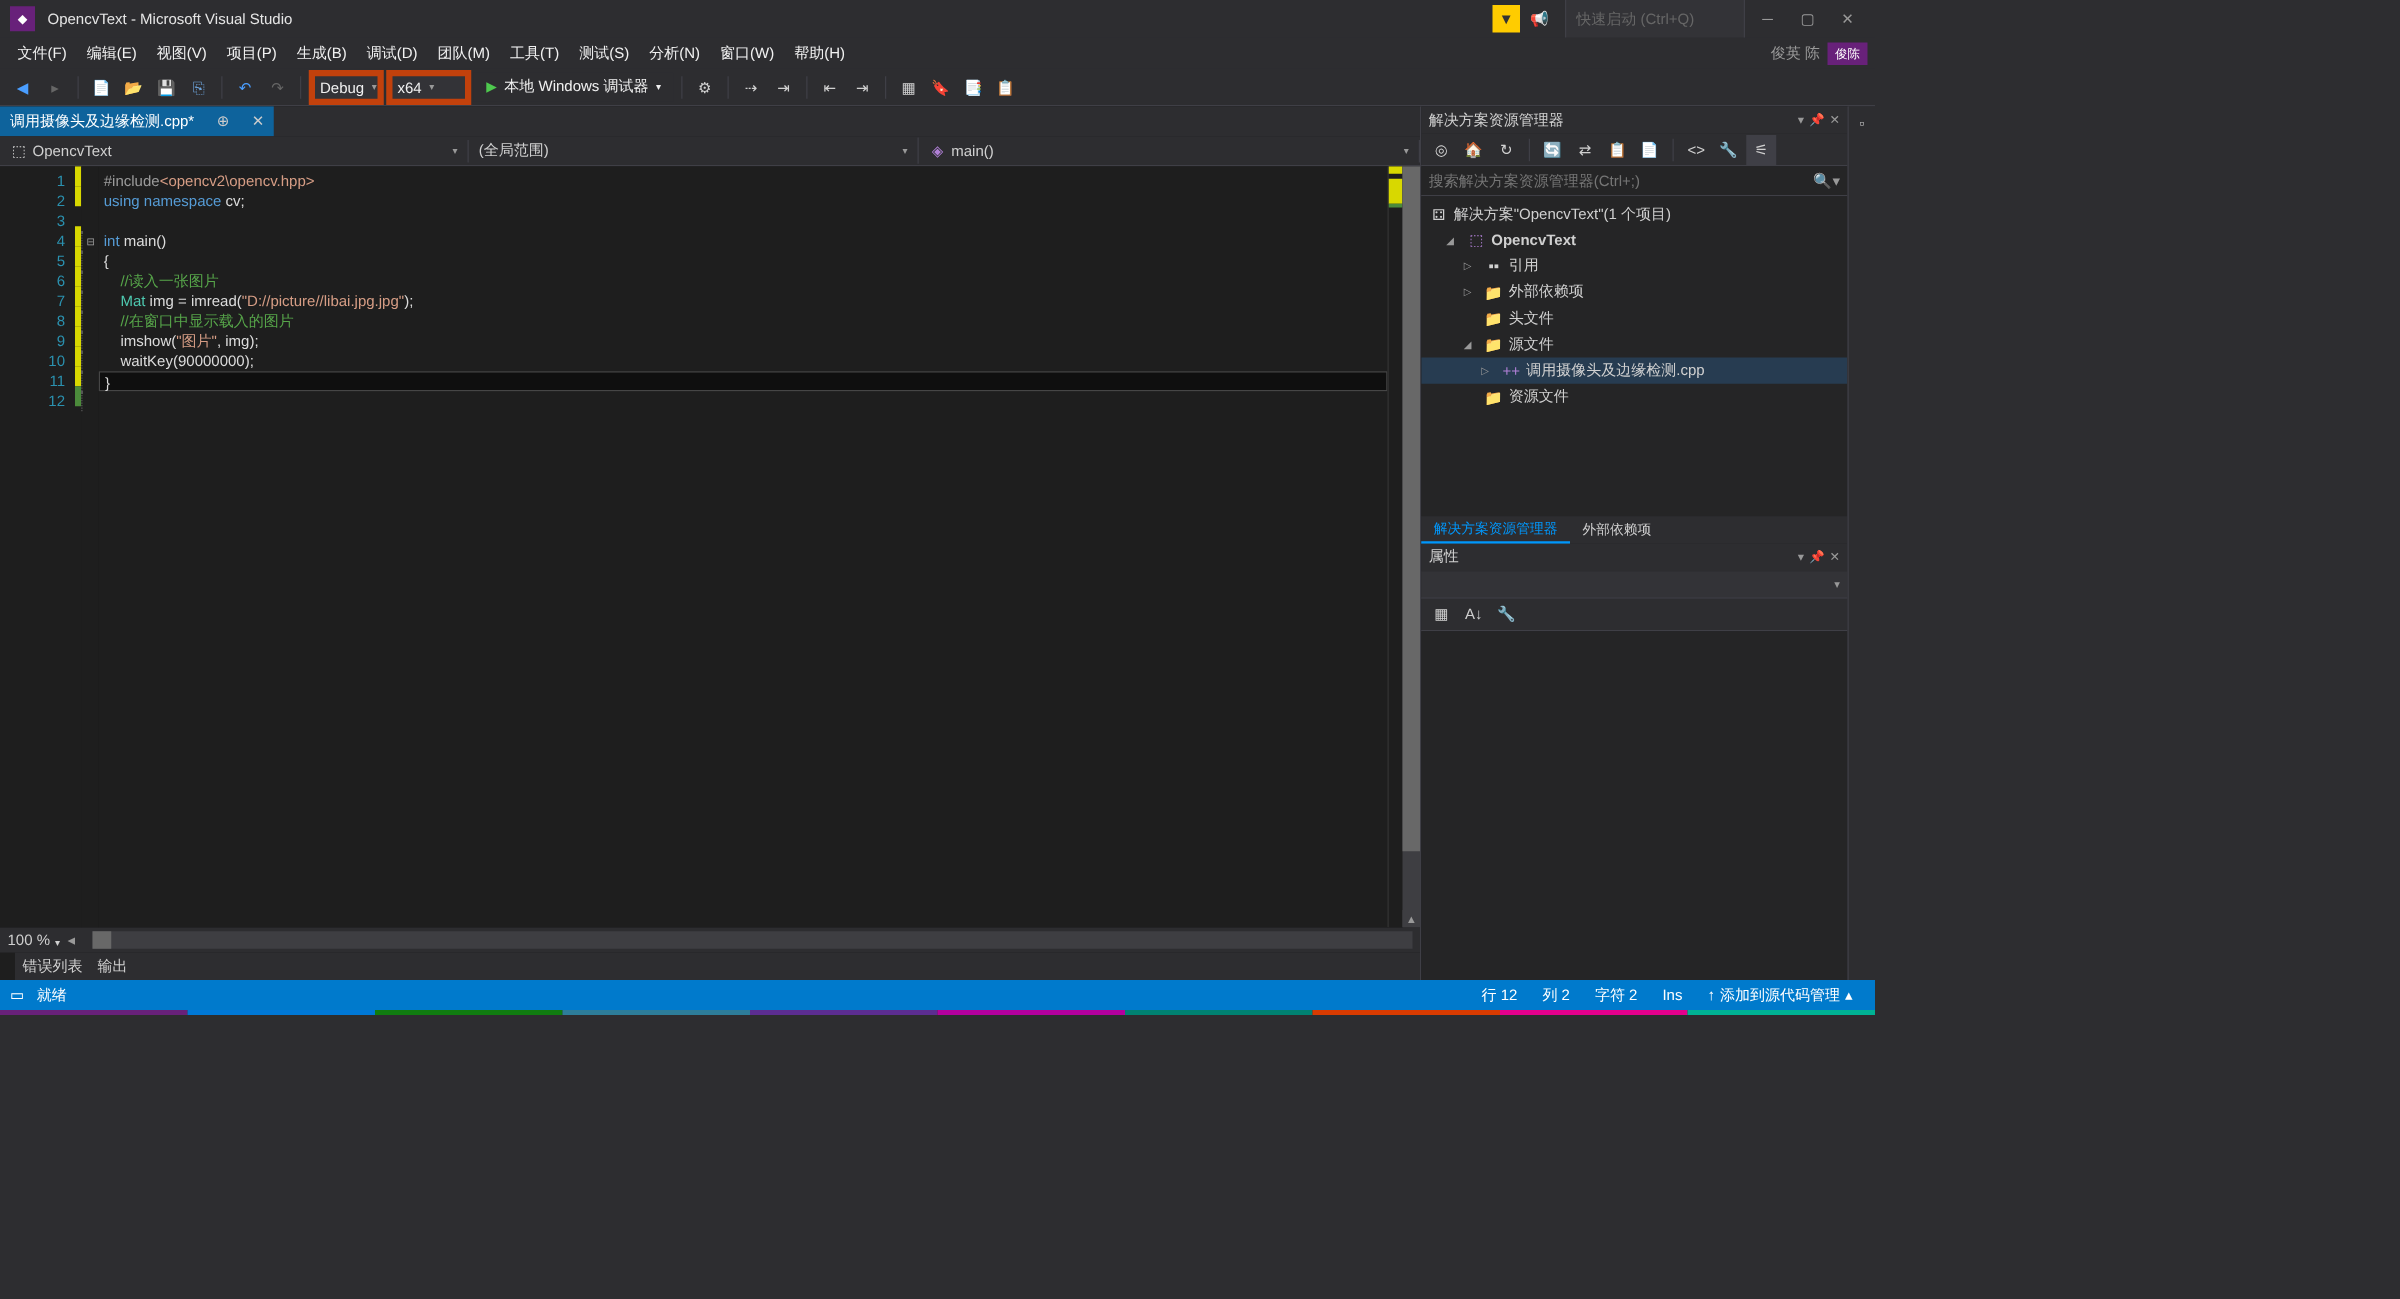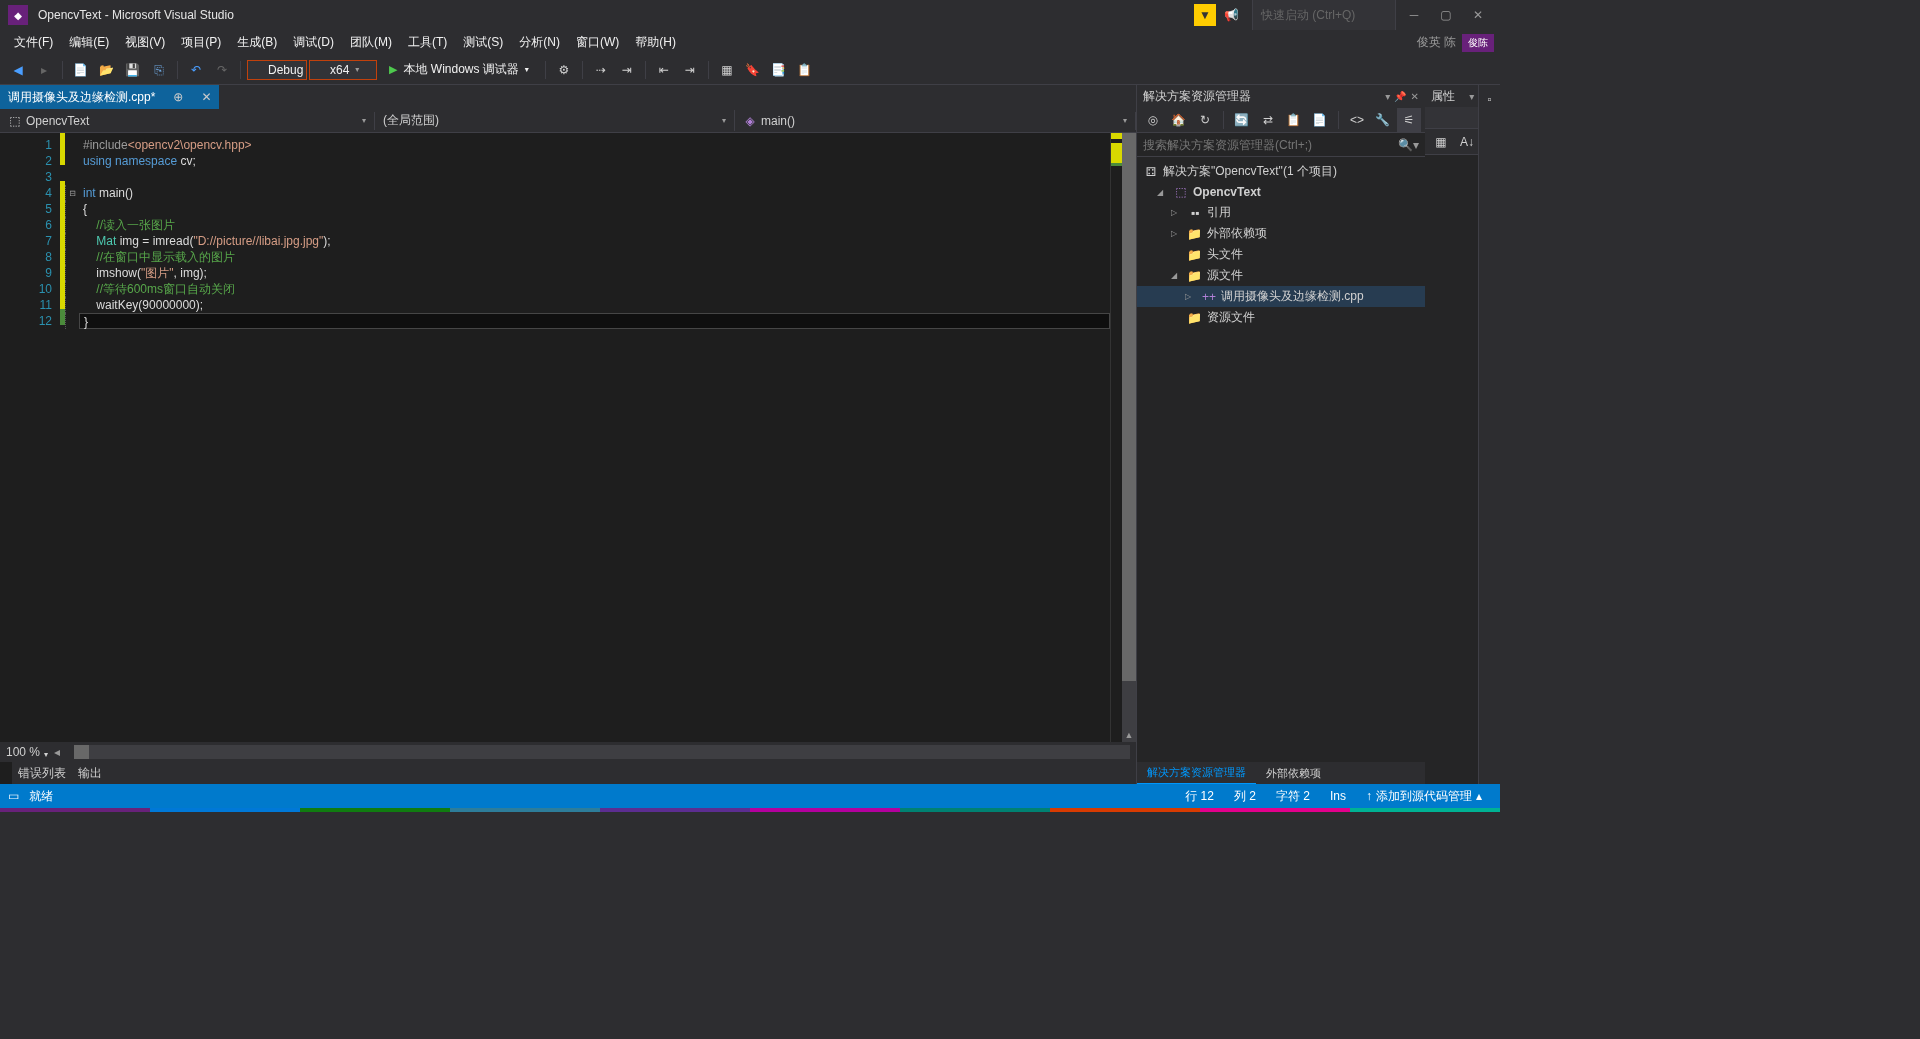--- a/index.html
+++ b/index.html
@@ -18,21 +18,21 @@
     
     
     .menu-bar { height: 25px; background: #2d2d30; display: flex; align-items: center; padding: 0 6px; }
     .menu-item { padding: 3px 8px; color: #f1f1f1; cursor: pointer; }
     .menu-right { margin-left: auto; display: flex; align-items: center; }
     
     
     .toolbar { height: 30px; background: #2d2d30; display: flex; align-items: center; padding: 0 6px; border-bottom: 1px solid #3f3f46; gap: 2px; }
     .tb-btn { width: 24px; height: 24px; display: flex; align-items: center; justify-content: center; cursor: pointer; color: #d0d0d0; }
     .tb-sep { width: 1px; height: 18px; background: #3f3f46; margin: 0 4px; }
-    .tb-combo { background: #333337; border: 1px solid #c2410c; padding: 2px 20px; color: #f1f1f1; display: flex; align-items: center; gap: 6px; cursor: pointer; }
+    .tb-combo { background: #333337; border: 5px solid #c2410c; padding: 2px 4px; color: #f1f1f1; display: flex; align-items: center; gap: 6px; cursor: pointer; }
     .tb-combo::after { content: '▾'; font-size: 8px; color: #999; }
     .debug-btn { background: #2d2d30; border: none; color: #f1f1f1; padding: 3px 10px; display: flex; align-items: center; gap: 6px; cursor: pointer; }
     .play-icon { color: #4ec94e; font-size: 11px; }
     
     
     .main { flex: 1; display: flex; overflow: hidden; }
     
     
     .editor-area { flex: 1; display: flex; flex-direction: column; background: #1e1e1e; }
     .tab-bar { height: 24px; background: #2d2d30; display: flex; align-items: center; }
@@ -67,21 +67,21 @@
     .zoom-bar { height: 20px; background: #2d2d30; display: flex; align-items: center; padding: 0 6px; }
     .zoom-combo { color: #d0d0d0; display: flex; align-items: flex-end; gap: 4px; }
     .zoom-combo::after { content: '▾'; font-size: 8px; }
     .hscroll { flex: 1; height: 14px; margin-left: 10px; background: #3e3e42; position: relative; }
     .hscroll-thumb { position: absolute; left: 0; width: 15px; height: 100%; background: #686868; }
     
     .bottom-tabs { height: 22px; background: #2d2d30; display: flex; align-items: center; padding: 0 6px; gap: 12px; margin-left: 12px; }
     .btab { color: #d0d0d0; padding: 2px 0; cursor: pointer; }
     
     
-    .right-panels { width: 342px; display: flex; flex-direction: row; background: #252526; border-left: 1px solid #3f3f46; }
+    .right-panels { width: 342px; display: flex; flex-direction: column; background: #252526; border-left: 1px solid #3f3f46; }
     .side-strip { width: 22px; background: #2d2d30; display: flex; flex-direction: column; align-items: center; padding-top: 4px; gap: 4px; border-left: 1px solid #3f3f46;}
     .side-strip-item { writing-mode: vertical-rl; color: #d0d0d0; padding: 4px 2px; cursor: pointer; font-size: 11px; }
     
     .panel { display: flex; flex-direction: column; }
     .panel-header { height: 22px; background: #2d2d30; display: flex; align-items: center; padding: 0 6px; color: #d0d0d0; font-size: 11px; }
     .panel-header-right { margin-left: auto; display: flex; gap: 4px; }
     .panel-btn { cursor: pointer; color: #999; font-size: 10px; }
     
     .panel-toolbar { height: 26px; background: #2d2d30; display: flex; align-items: center; padding: 0 4px; gap: 2px; border-bottom: 1px solid #3f3f46; }
     .panel-search { height: 24px; background: #252526; display: flex; align-items: center; padding: 0 6px; border-bottom: 1px solid #3f3f46; }
@@ -264,21 +264,20 @@
       <div class="code-content">
         <div class="code-line"><span class="inc">#include</span><span class="inc-path">&lt;opencv2\opencv.hpp&gt;</span></div>
         <div class="code-line"><span class="kw">using</span> <span class="kw">namespace</span> <span>cv</span>;</div>
         <div class="code-line"></div>
         <div class="code-line"><span class="kw">int</span><span> main()</span></div>
         <div class="code-line">{</div>
         <div class="code-line">    <span class="cmt">//读入一张图片</span></div>
         <div class="code-line">    <span class="cls">Mat</span><span> img = imread(</span><span class="str">"D://picture//libai.jpg.jpg"</span><span>);</span></div>
         <div class="code-line">    <span class="cmt">//在窗口中显示载入的图片</span></div>
         <div class="code-line">    <span>imshow(</span><span class="str">"图片"</span><span>, img);</span></div>
-        <div class="code-line">    <span class="cmt">//等待600ms窗口自动关闭</span></div>
         <div class="code-line">    <span>waitKey(90000000);</span></div>
         <div class="code-line current"><span>}</span></div>
       </div>
       <div class="right-margin-strip">
         <div class="rm-mark" style="top:0;background:#d8d800;height:6px"></div>
         <div class="rm-mark" style="top:10px;background:#d8d800;height:20px"></div>
         <div class="rm-mark" style="top:30px;background:#4b8b3b;height:3px"></div>
       </div>
       <div class="vscroll">
         <div class="vscroll-thumb"></div>

